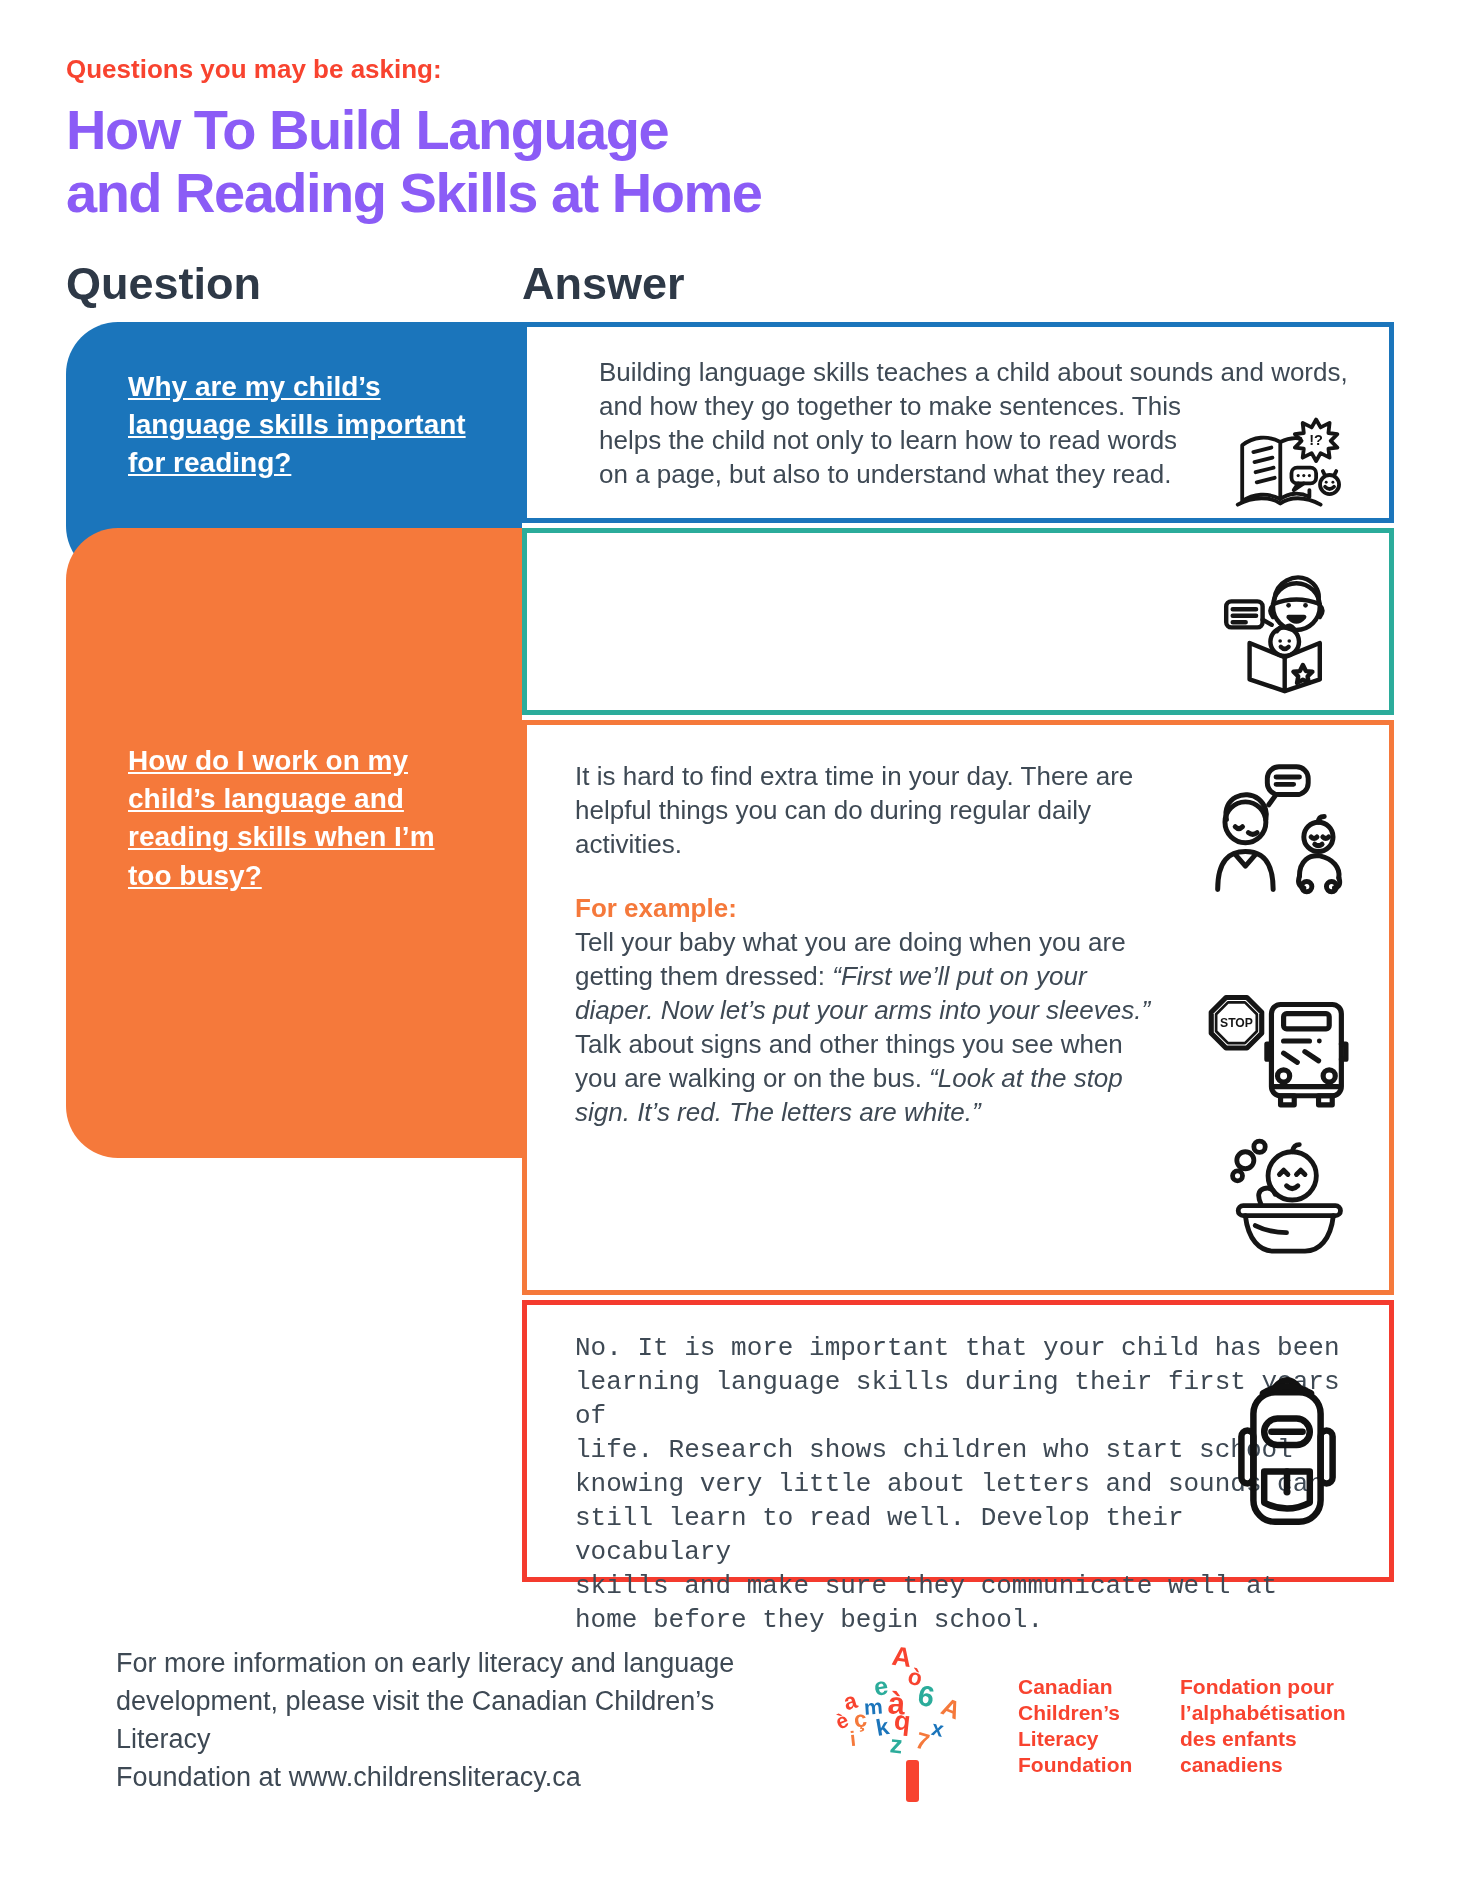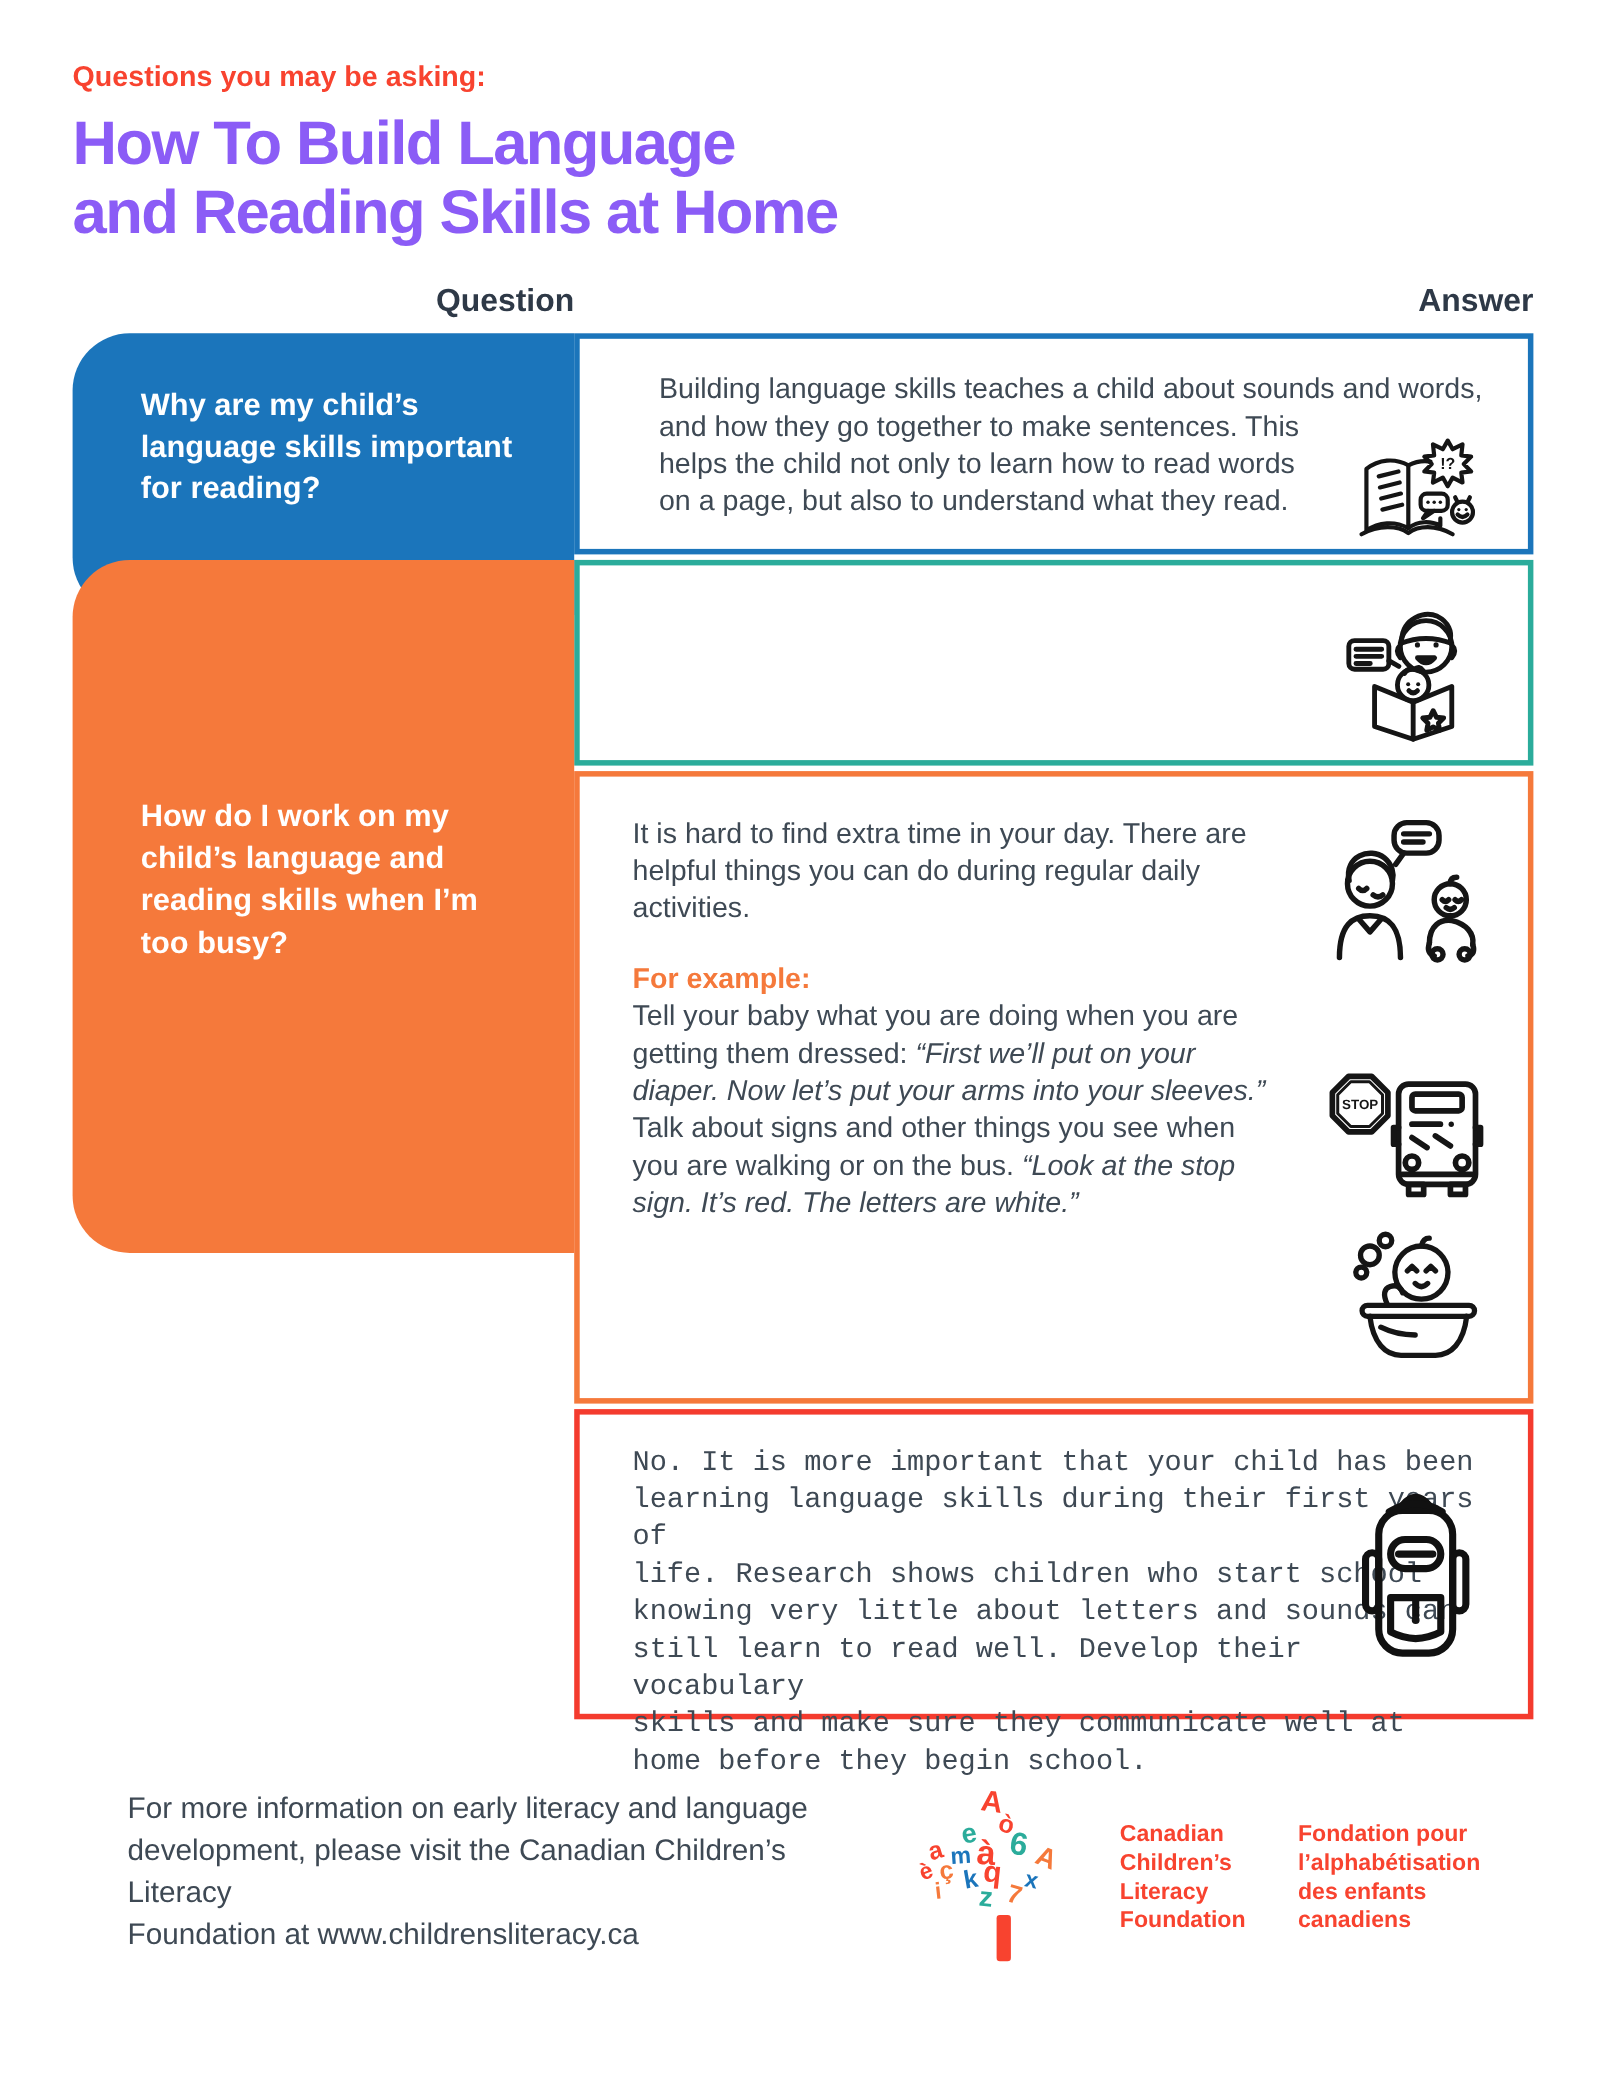--- a/index.html
+++ b/index.html
@@ -15,34 +15,34 @@
   
   .eyebrow {
     color:#f8432f; font-size:26px; font-weight:800; letter-spacing:0;
   }
   .title {
     color:#8b5cf6; font-size:56px; font-weight:800; line-height:1.12;
     letter-spacing:-1.5px; margin-top:14px; white-space:pre-line;
   }
   .cols-header { display:flex; margin-top:34px; margin-bottom:12px; }
   .cols-header div {
-    color:#2e3947; font-weight:700; font-size:29px; text-align:right;
+    color:#2e3947; font-weight:700; font-size:45px; text-align:left;
   }
   .cols-header .qh { width:456px; }
   .cols-header .ah { flex:1; }
 
   
   .qa-table { display:flex; align-items:flex-start; }
   .qcol { width:456px; display:flex; flex-direction:column; position:relative; }
   .qblock {
     border-top-left-radius:52px;
     color:#ffffff; font-weight:700; font-size:28px; line-height:1.36;
     display:flex; align-items:center;
     padding:0 24px 0 62px; box-sizing:border-box;
-    white-space:pre-line; position:relative;
+    white-space:pre-line; position:relative;text-decoration:underline;
   }
   .qb1 { background:#1b75bb; height:256px; margin-bottom:-50px; padding-bottom:50px; border-bottom-left-radius:52px; z-index:1; }
   .qb2 { background:#2bac9b; height:242px; margin-bottom:-50px; padding-bottom:50px; border-bottom-left-radius:52px; z-index:2; }
   .qb3 { background:#f5793b; height:630px; margin-bottom:-50px; padding-bottom:50px; border-bottom-left-radius:52px; z-index:3; }
   .qb4 { background:#f43b2e; height:309px; z-index:4; }
 
   .acol { flex:1; display:flex; flex-direction:column; }
   .abox { background:#ffffff; border:5px solid #000; box-sizing:border-box; position:relative; }
   .ab1 { border-color:#1b75bb; height:201px; margin-bottom:5px; }
   .ab2 { border-color:#2bac9b; height:187px; margin-bottom:5px; }

